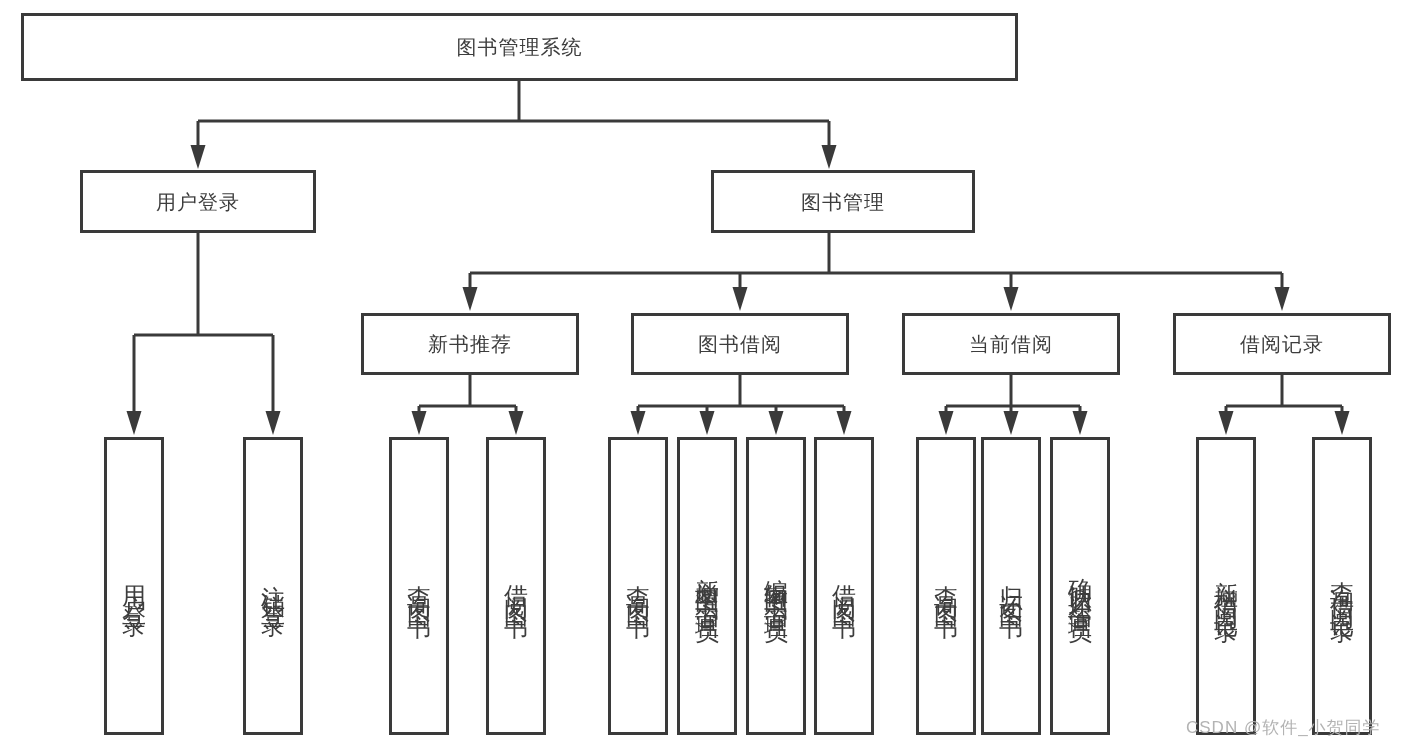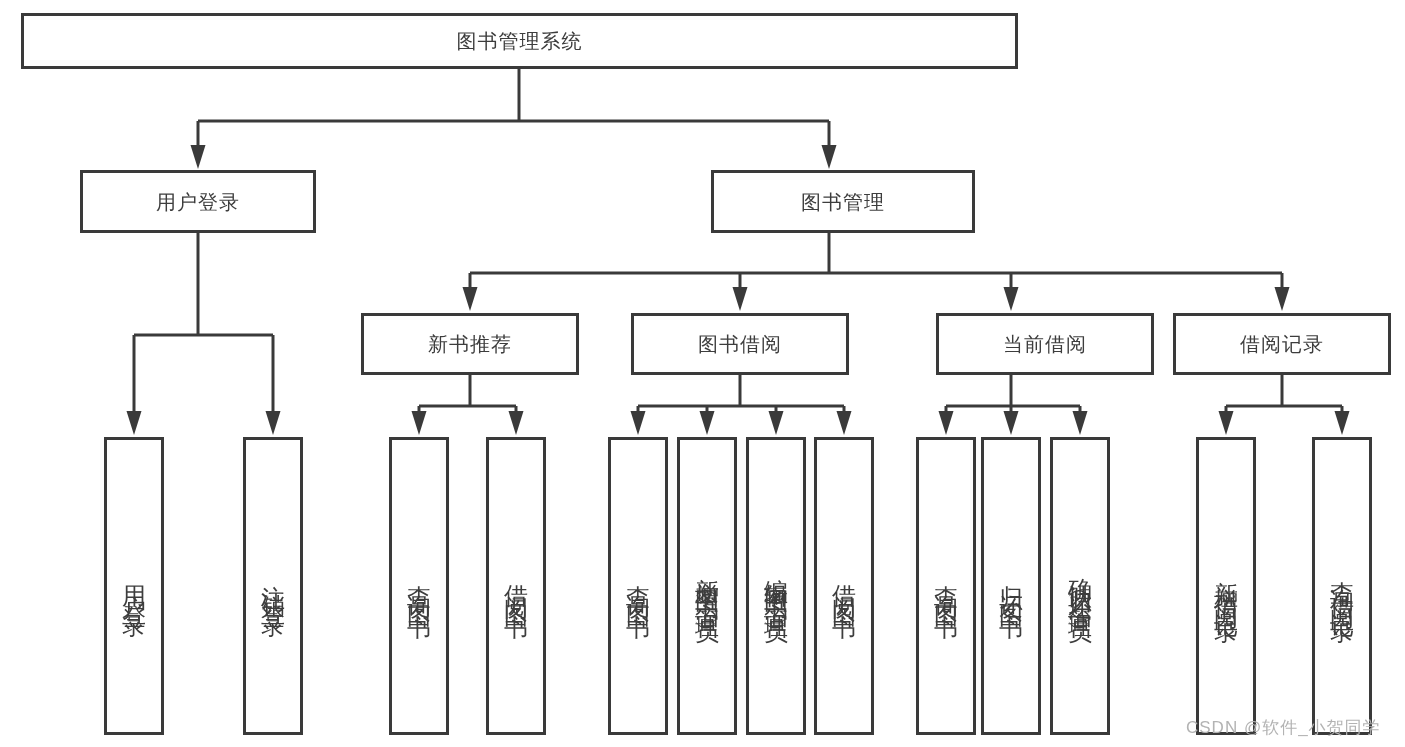--- a/index.html
+++ b/index.html
@@ -26,27 +26,27 @@
     box-sizing: border-box;
     border: 3px solid #3a3a3a;
     background: #ffffff;
     color: #3d3d3d;
     display: flex;
     align-items: center;
     justify-content: center;
     line-height: 1;
   }
   .h-node { font-size: 20px; letter-spacing: 1px; }
-  .root-node   { left: 21px;  top: 13px;  width: 997px; height: 56px; }
+  .root-node   { left: 21px;  top: 13px;  width: 997px; height: 68px; }
   .lvl2-a { left: 80px;  top: 170px; width: 236px; height: 63px; }
   .lvl2-b { left: 711px; top: 170px; width: 264px; height: 63px; }
   .lvl3   { top: 313px; width: 218px; height: 62px; }
   .lvl3-a { left: 361px; }
   .lvl3-b { left: 631px; }
-  .lvl3-c { left: 936px; }
+  .lvl3-c { left: 902px; }
   .lvl3-d { left: 1173px; }
   .leaf {
     top: 437px;
     width: 60px;
     height: 298px;
     font-size: 24px;
     writing-mode: vertical-rl;
   }
   .ls-4 { letter-spacing: 10px; }
   .ls-6 { letter-spacing: 8px; }

